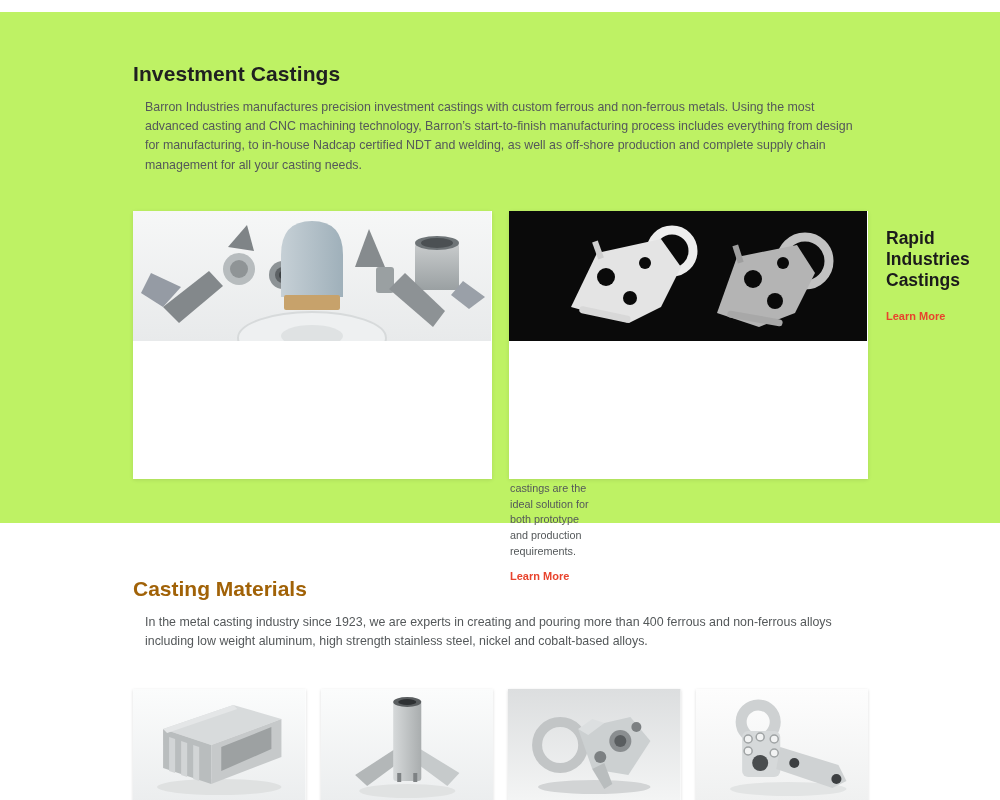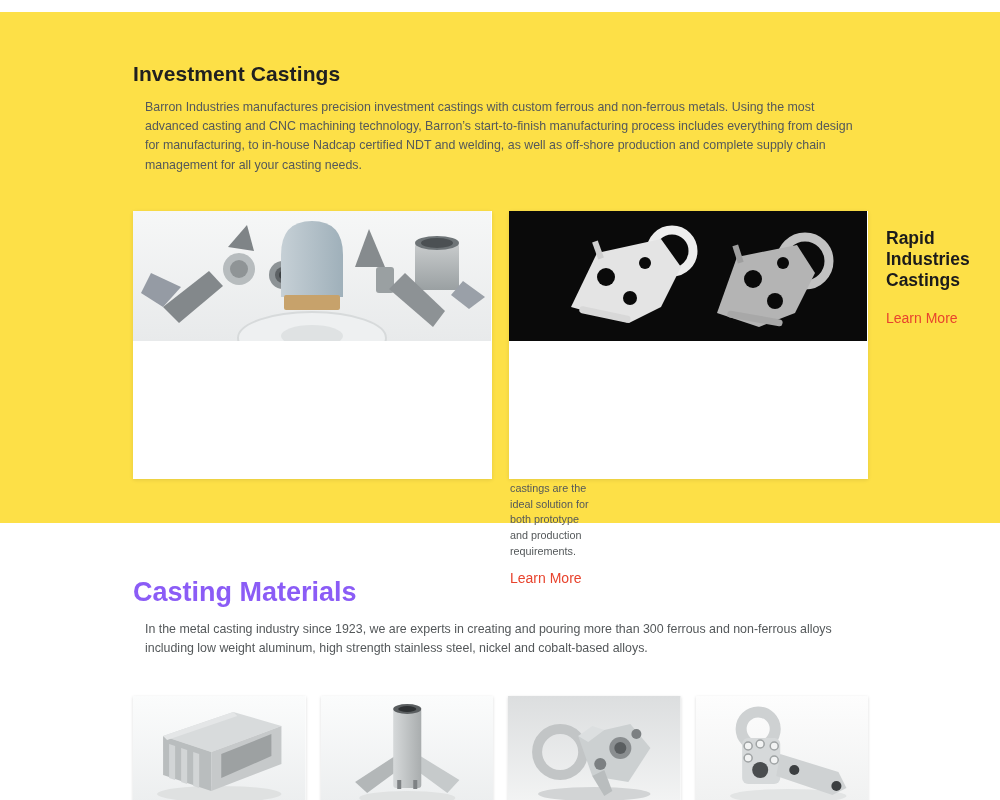--- a/index.html
+++ b/index.html
@@ -7,21 +7,21 @@
     width: 1000px; height: 800px;
     overflow: hidden;
     background: #ffffff;
     font-family: "Liberation Sans", "DejaVu Sans", sans-serif;
     -webkit-font-smoothing: antialiased;
   }
   .top-strip { height: 12px; background: #ffffff; }
 
   
   .section-gray {
-    background: #fde047;
+    background: #bef264;
     padding: 50px 0 44px 0;
   }
   .container { width: 735px; margin-left: 133px; }
 
   .h1 {
     font-size: 21px; font-weight: 700; color: #202020;
     margin: 0 0 8px 0; letter-spacing: 0.1px;
   }
   .section-desc {
     font-size: 12.4px; line-height: 1.55; color: #54585a;
@@ -42,32 +42,32 @@
   .card-title {
     font-size: 17.5px; font-weight: 700; color: #1b1b1b;
     margin: 0 0 8px 0;
   }
   .card-desc {
     font-size: 10.8px; line-height: 1.45; color: #54585a; margin: 0;
   }
   .learn-more {
     display: inline-block;
     margin-top: 11px;
-    font-size: 14px; font-weight: 400; color: #e8432d;
+    font-size: 11px; font-weight: 700; color: #e8432d;
     text-decoration: none; cursor: pointer;
   }
   .accent-bar {
     flex: none; height: 7px;
     background: linear-gradient(90deg, #ffd400 0%, #f5a01c 30%, #ef7012 60%, #e32726 100%);
   }
 
   
   .section-white { background: #ffffff; padding-top: 54px; }
   .h2 {
-    font-size: 27px; font-weight: 700; color: #8b5cf6;
+    font-size: 21px; font-weight: 700; color: #a16207;
     margin: 0 0 11px 0;
   }
   .materials-row { display: flex; gap: 15px; margin-top: 38px; }
   .material-card {
     flex: 1 1 0;
     cursor: pointer;
     box-shadow: 0 1px 3px rgba(0,0,0,0.14);
     background: #ffffff;
   }
   .material-img { height: 114px; overflow: hidden; }
@@ -171,21 +171,21 @@
         <div class="accent-bar"></div>
       </div>
 
     </div>
   </div>
 </div>
 
 <div class="section-white">
   <div class="container">
     <h2 class="h2">Casting Materials</h2>
-    <p class="section-desc">In the metal casting industry since 1923, we are experts in creating and pouring more than 300 ferrous and non-ferrous alloys including low weight aluminum, high strength stainless steel, nickel and cobalt-based alloys.</p>
+    <p class="section-desc">In the metal casting industry since 1923, we are experts in creating and pouring more than 400 ferrous and non-ferrous alloys including low weight aluminum, high strength stainless steel, nickel and cobalt-based alloys.</p>
 
     <div class="materials-row">
 
       <div class="material-card">
         <div class="material-img">
           <svg viewBox="0 0 172 114" preserveAspectRatio="none">
             <defs>
                 <linearGradient id="mbg1" x1="0" y1="0" x2="0" y2="1">
               <stop offset="0" stop-color="#fbfcfc"></stop>
                   <stop offset="1" stop-color="#ebedee"></stop>

